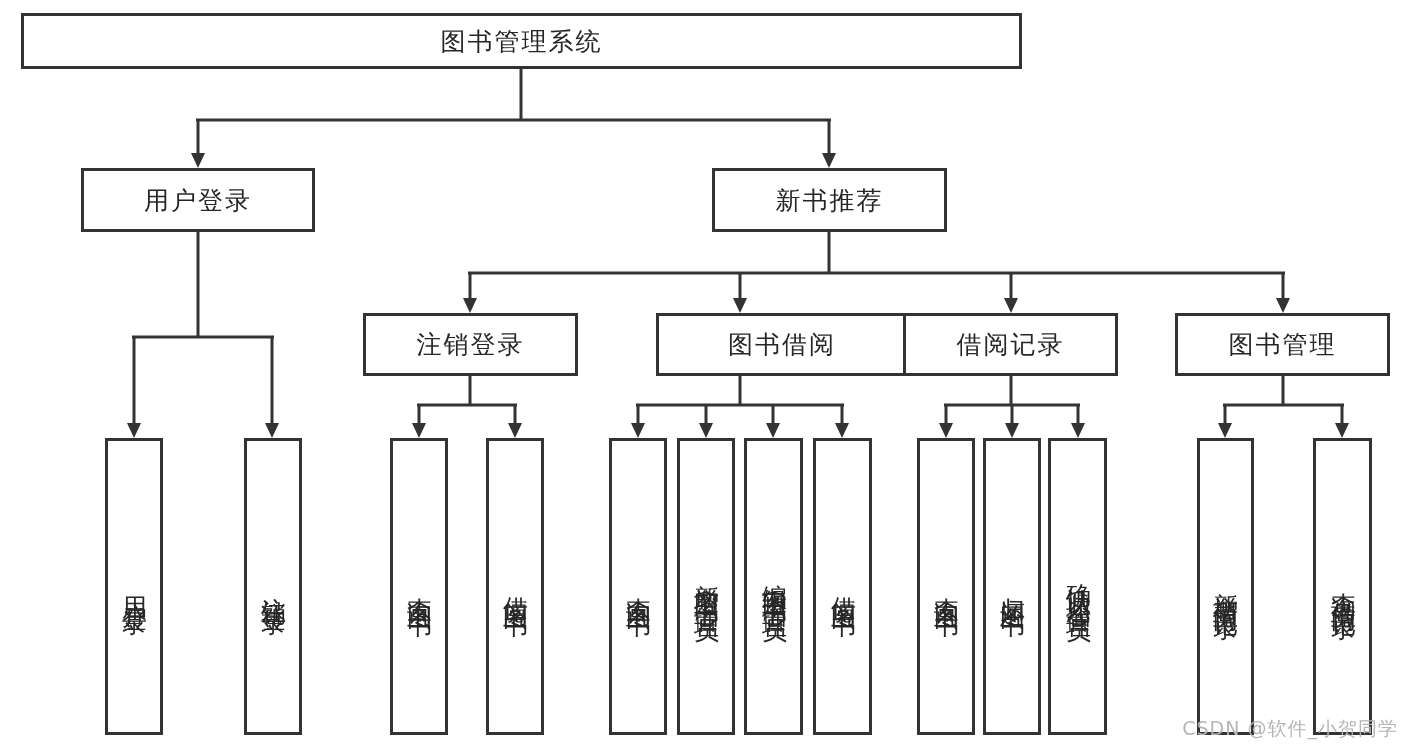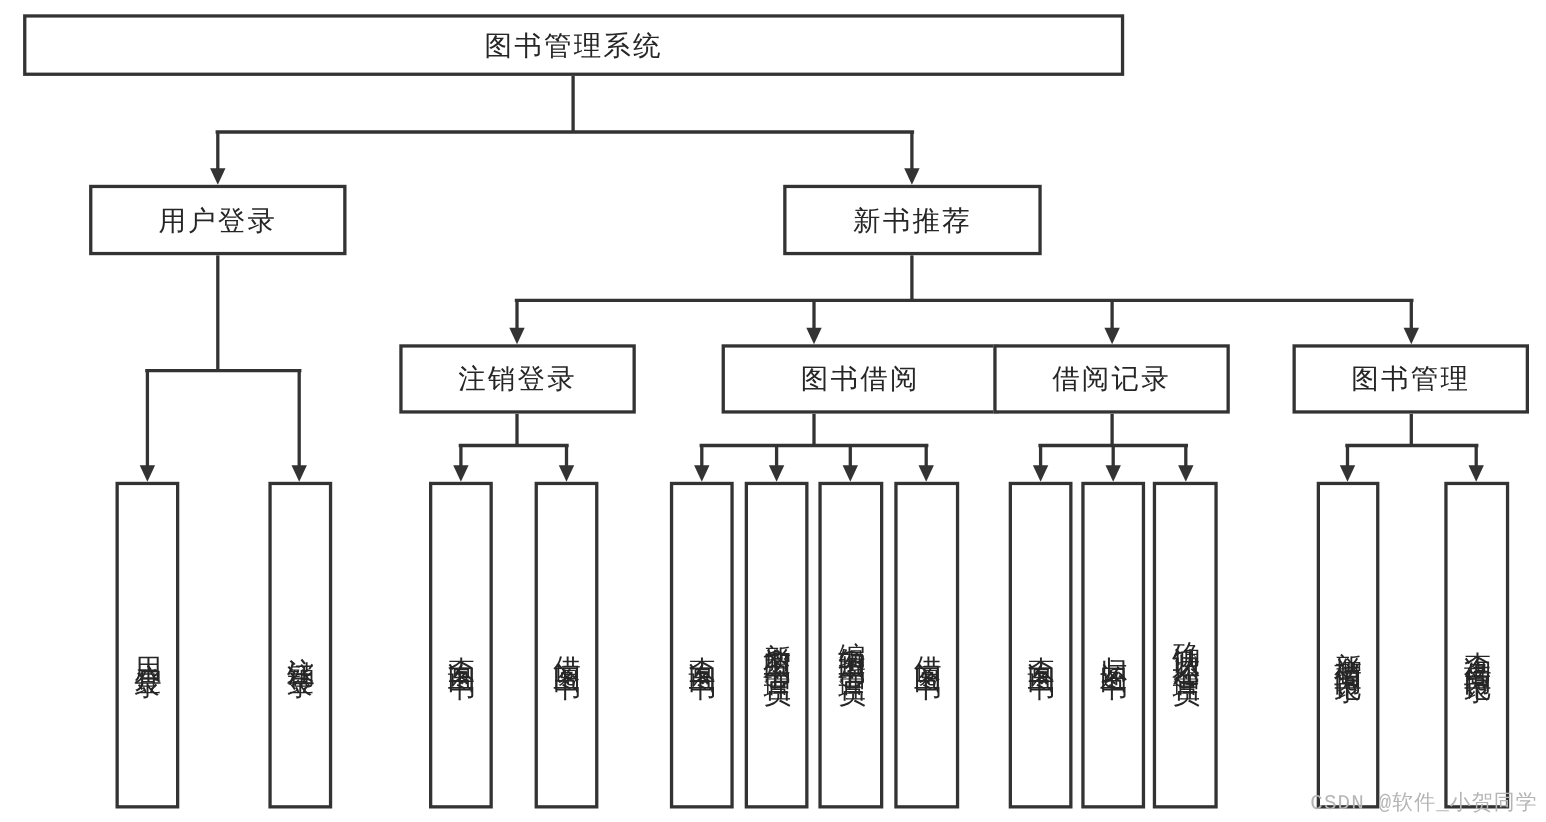--- a/index.html
+++ b/index.html
@@ -42,21 +42,20 @@
     white-space:nowrap;
   }
   .watermark{
     position:absolute;
     right:7px;bottom:5px;
     z-index:2;
     font-size:19px;
     letter-spacing:1px;
     color:var(--watermark);
     white-space:nowrap;
-    font-family:Liberation Mono, monospace;
   }
 </style>
 </head>
 <body>
 
 <div class="canvas">
 
   <svg class="wires" width="1405" height="747" viewBox="0 0 1405 747" aria-hidden="true">
 
     <g>

